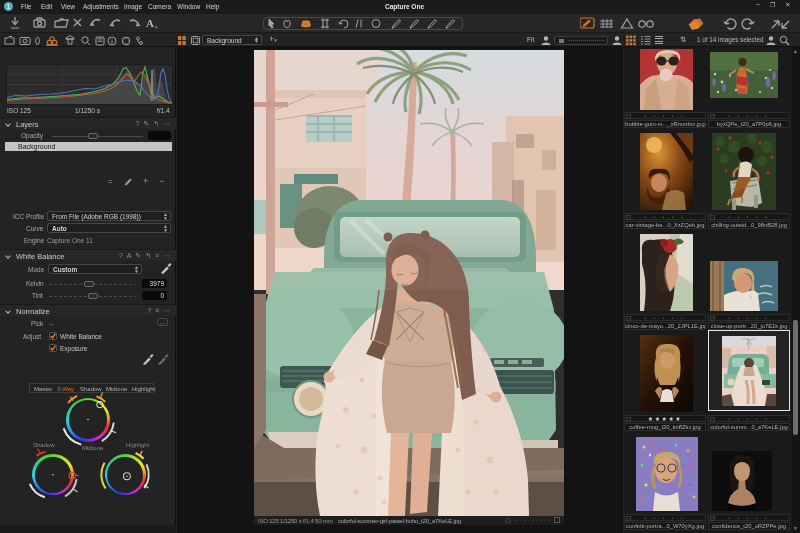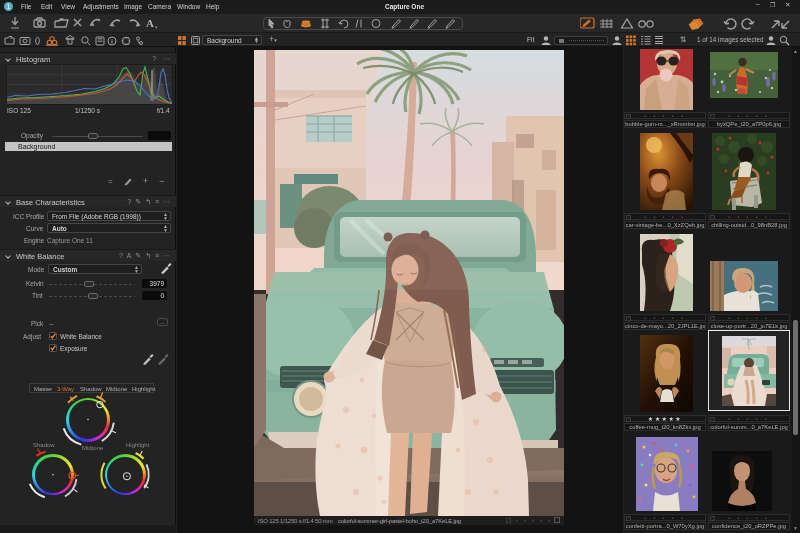--- a/index.html
+++ b/index.html
@@ -191,60 +191,55 @@
         <path d="M1.5,10 c0,-3.5 9,-3.5 9,0 Z" fill="#b5b5b5"></path>
       </svg>
   <svg class="abs" style="left:779px;top:2px" width="11" height="11" viewBox="0 0 11 11">
         <circle cx="4.5" cy="4.5" r="3.2" fill="none" stroke="#b0b0b0"></circle>
         <path d="M7,7 L10,10" stroke="#b0b0b0" stroke-width="1.2"></path>
       </svg>
 </div>
 
 <div id="left">
 
-  <div class="sec" style="top:5px">
-        <span class="chev"></span>
-        <span class="tt">Histogram</span>
-        <span class="ri">?&nbsp;&nbsp;⋯</span>
-      </div>
   <div class="abs" style="left:6px;top:17px;width:167px;height:41px;background:#2b2b2b;border:1px solid #1c1c1c">
     <svg width="165" height="39" viewBox="0 0 165 39" preserveAspectRatio="none">
       <g stroke="#3e3e3e" stroke-width="0.7">
             <path d="M0,9.7 H165 M0,19.5 H165 M0,29.2 H165 M55,0 V39 M110,0 V39"></path>
           </g>
       <path d="M0,39 L0,34 8,33 20,33.5 35,32 50,31 65,30 80,28 92,25 102,21 110,15 116,9 121,5 125,9 130,17 134,25 137,10 140,9 143,18 146,3 148,3 150,25 153,13 156,20 159,33 162,37 165,39 Z" fill="#575757" opacity="0.6"></path>
       <path d="M0,34.5 L12,33 28,32.5 45,31.5 60,30.5 75,29 88,26.5 98,23.5 106,19 112,12 116,4 119,2.5 122,7 126,16 130,26 133,30 136,8 138,2 141,14 144,28 148,33 152,31 156,34 160,36.5 165,38.5" fill="none" stroke="#4fb44f" stroke-width="1.1"></path>
       <path d="M0,35.5 L15,34 32,33.5 48,32.5 62,31.5 75,30 87,28.5 96,26.5 104,23.5 110,19.5 116,13 120,9 123,11.5 127,17 131,11 134,7 137,9.5 140,15 144,25 148,32 152,35 157,36.5 162,38 165,38.5" fill="none" stroke="#c55d2b" stroke-width="1.1"></path>
       <path d="M0,32.5 L8,30.5 20,31 32,29.5 45,29 58,27.5 68,25.5 78,23.5 88,24 96,21.5 104,19.5 112,17 120,15 127,16 132,19.5 137,25.5 141,30 144,32.5 148,34 151,28 154,8 156,4 158,10 160,24 162,33 165,38" fill="none" stroke="#5272c8" stroke-width="1.1"></path>
       <path d="M144,36 L145,5 146,36" fill="none" stroke="#8a8a8a" stroke-width="1"></path>
     </svg>
   </div>
   <div class="lbl" style="left:7px;top:60px;color:#c0c0c0">ISO 125</div>
   <div class="lbl" style="left:75px;top:60px;color:#c0c0c0">1/1250 s</div>
   <div class="lbl" style="left:157px;top:60px;color:#c0c0c0">f/1.4</div>
 
+  <div class="sec" style="top:70px">
+        <span class="chev"></span>
+        <span class="tt">Layers</span>
+        <span class="ri">?&nbsp;✎&nbsp;↰&nbsp;⋯</span>
+      </div>
   <div class="lbl" style="left:21px;top:85px">Opacity</div>
   <div class="sl" style="left:52px;top:89px;width:91px"></div>
   <div class="sh" style="left:88px;top:85.5px"></div>
   <div class="val" style="left:148px;top:84px;width:23px;height:9px;line-height:9px;color:#777">&nbsp;</div>
   <div class="abs" style="left:5px;top:94.5px;width:167px;height:9.5px;background:#c4c4c4;color:#151515;font-size:7px">
         <span style="position:absolute;left:13px;top:1px">Background</span>
       </div>
   <div class="abs" style="left:108px;top:130px;color:#9a9a9a;font-size:8px">=</div>
   <svg class="abs" style="left:124px;top:130px" width="10" height="9" viewBox="0 0 10 9">
         <path d="M1,7 L6,1.5 l1.5,1.5 L3,8 l-2.3,0.5 Z" fill="#9a9a9a"></path>
       </svg>
   <div class="abs" style="left:143px;top:129px;color:#9a9a9a;font-size:9px">+</div>
   <div class="abs" style="left:159px;top:129px;color:#9a9a9a;font-size:9px">−</div>
 
-  <div class="sec" style="top:148px">
-        <span class="chev"></span>
-        <span class="tt">Base Characteristics</span>
-        <span class="ri">?&nbsp;✎&nbsp;↰&nbsp;≡&nbsp;⋯</span>
-      </div>
   <div class="lbl" style="left:13px;top:166px">ICC Profile</div>
   <div class="drop" style="left:47px;top:164px;width:124px;height:10px;line-height:9px">From File (Adobe RGB (1998))<span class="spin">▲<br>▼</span></div>
   <div class="lbl" style="left:26px;top:178px">Curve</div>
   <div class="drop" style="left:47px;top:176px;width:124px;height:10px;line-height:9px"><b>Auto</b><span class="spin">▲<br>▼</span></div>
   <div class="lbl" style="left:24px;top:190px">Engine</div>
   <div class="lbl" style="left:47px;top:190px;color:#999">Capture One 11</div>
 
   <div class="sec" style="top:202px">
         <span class="chev"></span>
         <span class="tt">White Balance</span>
@@ -257,20 +252,25 @@
       </svg>
   <div class="lbl" style="left:26px;top:233px">Kelvin</div>
   <div class="sl" style="left:49px;top:237px;width:86px;background:repeating-linear-gradient(90deg,#4a4a4a 0 3px,transparent 3px 5px)"></div>
   <div class="sh" style="left:84px;top:233.5px"></div>
   <div class="val" style="left:142px;top:232px;width:25px;height:9px;line-height:9px">3979</div>
   <div class="lbl" style="left:32px;top:245px">Tint</div>
   <div class="sl" style="left:49px;top:249px;width:86px;background:repeating-linear-gradient(90deg,#4a4a4a 0 3px,transparent 3px 5px)"></div>
   <div class="sh" style="left:88px;top:245.5px"></div>
   <div class="val" style="left:142px;top:244px;width:25px;height:9px;line-height:9px">0</div>
 
+  <div class="sec" style="top:257px">
+        <span class="chev"></span>
+        <span class="tt">Normalize</span>
+        <span class="ri">?&nbsp;≡&nbsp;⋯</span>
+      </div>
   <div class="lbl" style="left:31px;top:273px">Pick</div>
   <div class="lbl" style="left:49px;top:273px">--</div>
   <div class="abs" style="left:157px;top:271px;width:11px;height:8px;background:#222;border:1px solid #4a4a4a;border-radius:2px;color:#bbb;font-size:6px;text-align:center;line-height:6px">...</div>
   <div class="lbl" style="left:23px;top:286px">Adjust</div>
   <svg class="abs" style="left:49px;top:285px" width="8" height="8" viewBox="0 0 8 8">
         <rect x="0.5" y="0.5" width="7" height="7" rx="1" fill="#1a1a1a" stroke="#555"></rect>
         <path d="M1.8,4 L3.4,5.8 L6.4,1.6" stroke="#e8862c" stroke-width="1.4" fill="none"></path>
       </svg>
   <div class="lbl" style="left:60px;top:286px;color:#c8c8c8">White Balance</div>
   <svg class="abs" style="left:49px;top:297px" width="8" height="8" viewBox="0 0 8 8">

